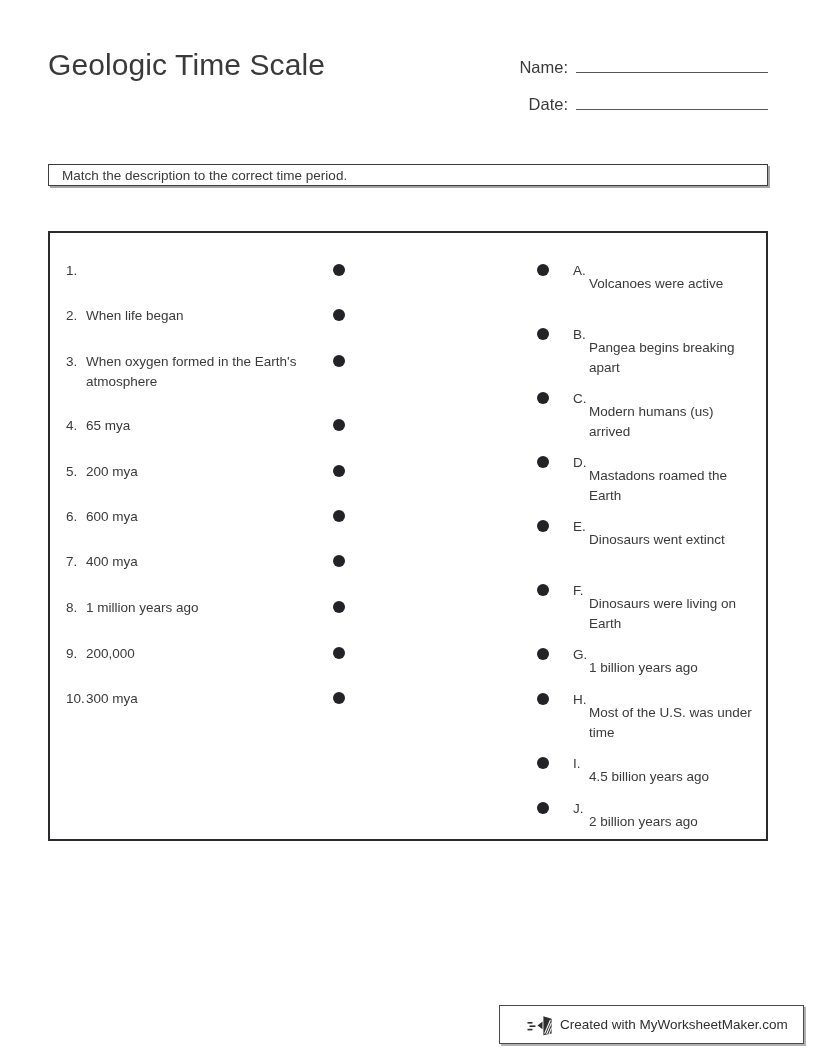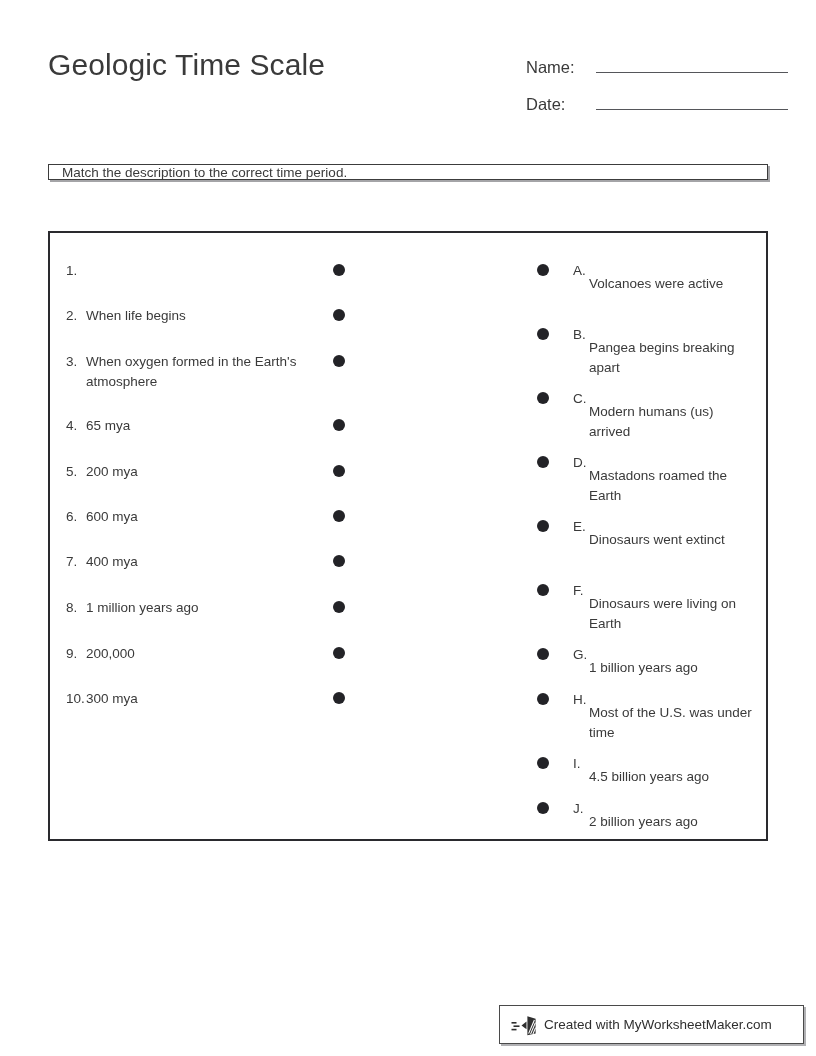--- a/index.html
+++ b/index.html
@@ -32,23 +32,23 @@
     font-weight: 400;
     letter-spacing: 0.1px;
     color: #3a3a3a;
     white-space: nowrap;
     text-align: center;
   }
   .field-row {
     position: absolute;
     display: flex;
     align-items: baseline;
-    justify-content: space-between;
+    justify-content: flex-end;
     width: 262px;
-    left: 526px;
+    left: 506px;
   }
   #name-row { top: 53px; }
   #date-row { top: 90px; }
   .field-label {
     font-size: 16.5px;
     color: #3a3a3a;
     white-space: nowrap;
     padding-right: 8px;
   }
   .field-line {
@@ -57,21 +57,21 @@
     height: 19px;
     flex: 0 0 auto;
   }
 
   
   #instruction-box {
     position: absolute;
     left: 48px;
     top: 164px;
     width: 720px;
-    height: 16px;
+    height: 22px;
     border: 1px solid #3c3c3c;
     background: #ffffff;
     box-shadow: 2px 2px 0 0 rgba(90,90,95,0.55);
     display: flex;
     align-items: center;
     box-sizing: border-box;
   }
   #instruction-text {
     padding-left: 13px;
     font-size: 13.5px;
@@ -182,20 +182,21 @@
     left: 499px;
     top: 1005px;
     width: 305px;
     height: 39px;
     border: 1px solid #4a4a4a;
     background: #ffffff;
     box-shadow: 2px 2px 0 0 rgba(100,100,105,0.5);
     display: flex;
     align-items: center;
     box-sizing: border-box;
+    padding-left: 16px;
   }
   #footer-logo {
     width: 28px;
     height: 26px;
     margin-left: 11px;
     margin-right: 5px;
     flex: 0 0 auto;
   }
   #footer-text {
     font-size: 13.5px;
@@ -232,21 +233,21 @@
         <span class="item-text">
           <span class="item-num">1.</span>
         </span>
         <span class="dot-cell">
           <span class="match-dot"></span>
         </span>
       </div>
       <div class="left-item" style="top: 71px;">
         <span class="item-text">
           <span class="item-num">2.</span>
-          <span class="item-body">When life begins</span>
+          <span class="item-body">When life began</span>
         </span>
         <span class="dot-cell">
           <span class="match-dot"></span>
         </span>
       </div>
       <div class="left-item" style="top: 117px;">
         <span class="item-text">
           <span class="item-num">3.</span>
           <span class="item-body">When oxygen formed in the Earth's atmosphere</span>
         </span>

